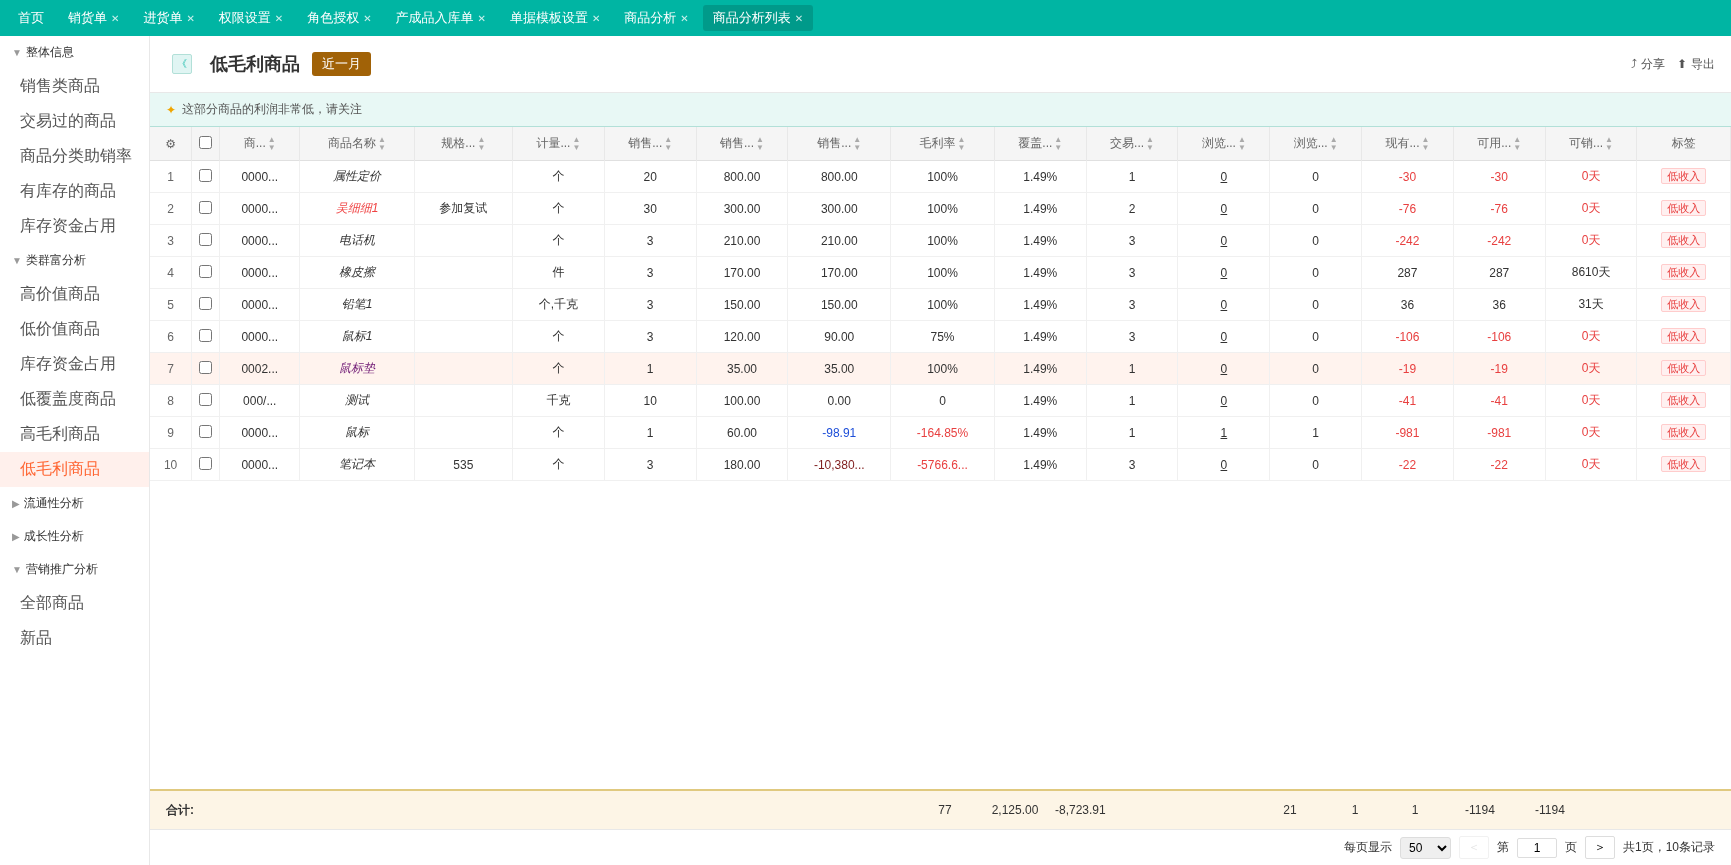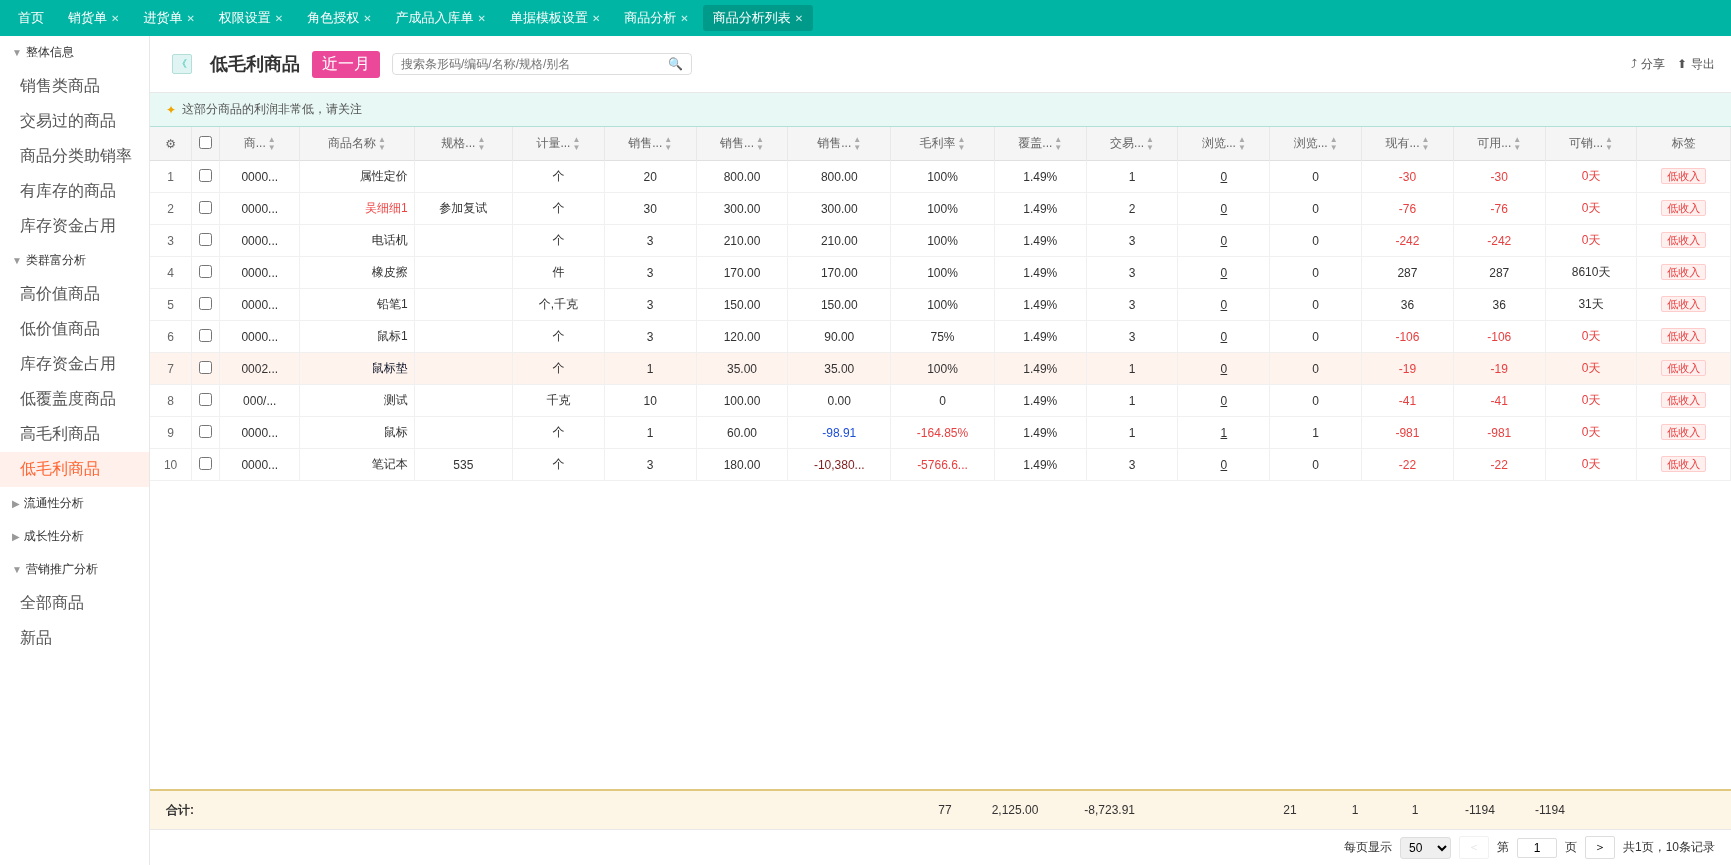--- a/index.html
+++ b/index.html
@@ -76,26 +76,26 @@
       background: #fff;
       border-bottom: 1px solid #e8e8e8;
       gap: 12px;
     }
     .page-title {
       font-size: 18px;
       font-weight: bold;
       color: #333;
     }
     .filter-btn {
-      background: #ec4899;
+      background: #a16207;
       color: #fff;
       border: none;
       padding: 3px 10px;
       border-radius: 3px;
-      font-size: 16px;
+      font-size: 13px;
       cursor: pointer;
     }
     .search-box {
       display: flex;
       align-items: center;
       border: 1px solid #ddd;
       border-radius: 4px;
       padding: 3px 8px;
       gap: 6px;
       flex: 1;
@@ -173,21 +173,21 @@
     tbody tr {
       border-bottom: 1px solid #f0f0f0;
     }
     tbody tr.highlighted { background: #fff3ee; }
     tbody td {
       padding: 7px 6px;
       text-align: center;
       border-right: 1px solid #f0f0f0;
       white-space: nowrap;
     }
-    .td-left { text-align: right; }
+    .td-left { text-align: center; font-style: italic; }
     .underline { text-decoration: underline; cursor: pointer; }
     .tag-low-income {
       background: #fff0f0;
       color: #e84040;
       border: 1px solid #ffcccc;
       padding: 1px 5px;
       border-radius: 2px;
       font-size: 11px;
     }
     .row-num { color: #666; }
@@ -338,24 +338,20 @@
     <div class="sidebar-item">全部商品</div>
     <div class="sidebar-item">新品</div>
   </aside>
 
   <div class="content">
 
     <div class="content-header">
       <div class="collapse-btn">《</div>
       <h2 class="page-title">低毛利商品</h2>
       <button class="filter-btn">近一月</button>
-      <div class="search-box">
-        <input type="text" placeholder="搜索条形码/编码/名称/规格/别名" style="">
-        <span class="search-icon">🔍</span>
-      </div>
       <div class="header-actions">
         <div class="action-btn">
           <span>⤴</span>
           <span>分享</span>
         </div>
         <div class="action-btn">
           <span>⬆</span>
           <span>导出</span>
         </div>
       </div>
@@ -553,21 +549,21 @@
       <td>0</td>
       <td style="color:#e84040">-106</td>
       <td style="color:#e84040">-106</td>
       <td style="color:#e84040">0天</td>
       <td><span class="tag-low-income">低收入</span></td>
     </tr>
             <tr class="highlighted">
       <td class="row-num">7</td>
       <td class="checkbox-cell"><input type="checkbox" style=""></td>
       <td>0002...</td>
-      <td class="td-left" style="color:#0f172a;cursor:pointer">鼠标垫</td>
+      <td class="td-left" style="color:#701a75;cursor:pointer">鼠标垫</td>
       <td></td>
       <td>个</td>
       <td>1</td>
       <td>35.00</td>
       <td style="">35.00</td>
       <td style="">100%</td>
       <td>1.49%</td>
       <td>1</td>
       <td class="underline">0</td>
       <td>0</td>
@@ -638,21 +634,21 @@
     </tr>
           </tbody>
       </table>
     </div>
 
     <div class="footer-row">
       <span class="footer-label">合计:</span>
       <span style="flex:1"></span>
       <span style="min-width:60px;text-align:center">77</span>
       <span style="min-width:80px;text-align:center">2,125.00</span>
-      <span style="min-width:80px;text-align:right">-8,723.91</span>
+      <span style="min-width:80px;text-align:left">-8,723.91</span>
       <span style="min-width:60px"></span>
       <span style="min-width:60px"></span>
       <span style="min-width:70px;text-align:center">21</span>
       <span style="min-width:60px;text-align:center">1</span>
       <span style="min-width:60px;text-align:center">1</span>
       <span style="min-width:70px;text-align:center">-1194</span>
       <span style="min-width:70px;text-align:center">-1194</span>
       <span style="min-width:80px"></span>
       <span style="min-width:50px"></span>
     </div>

